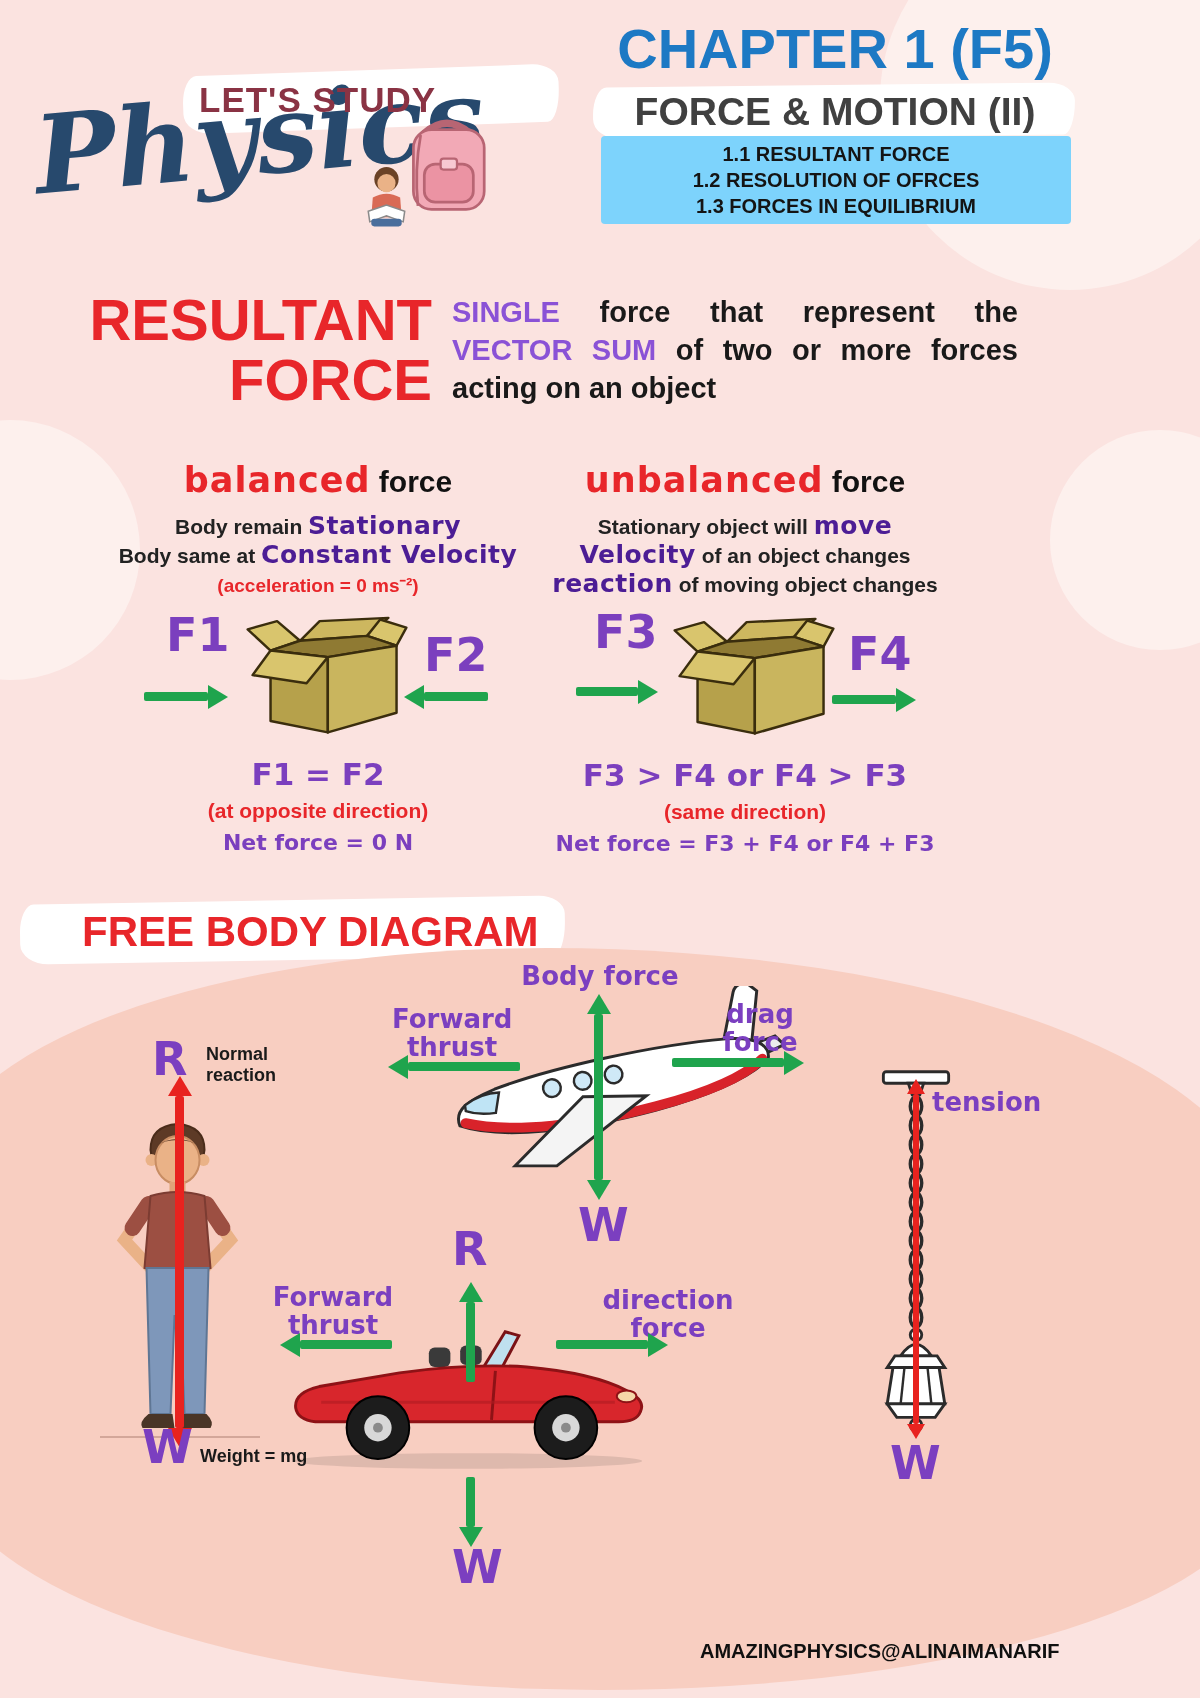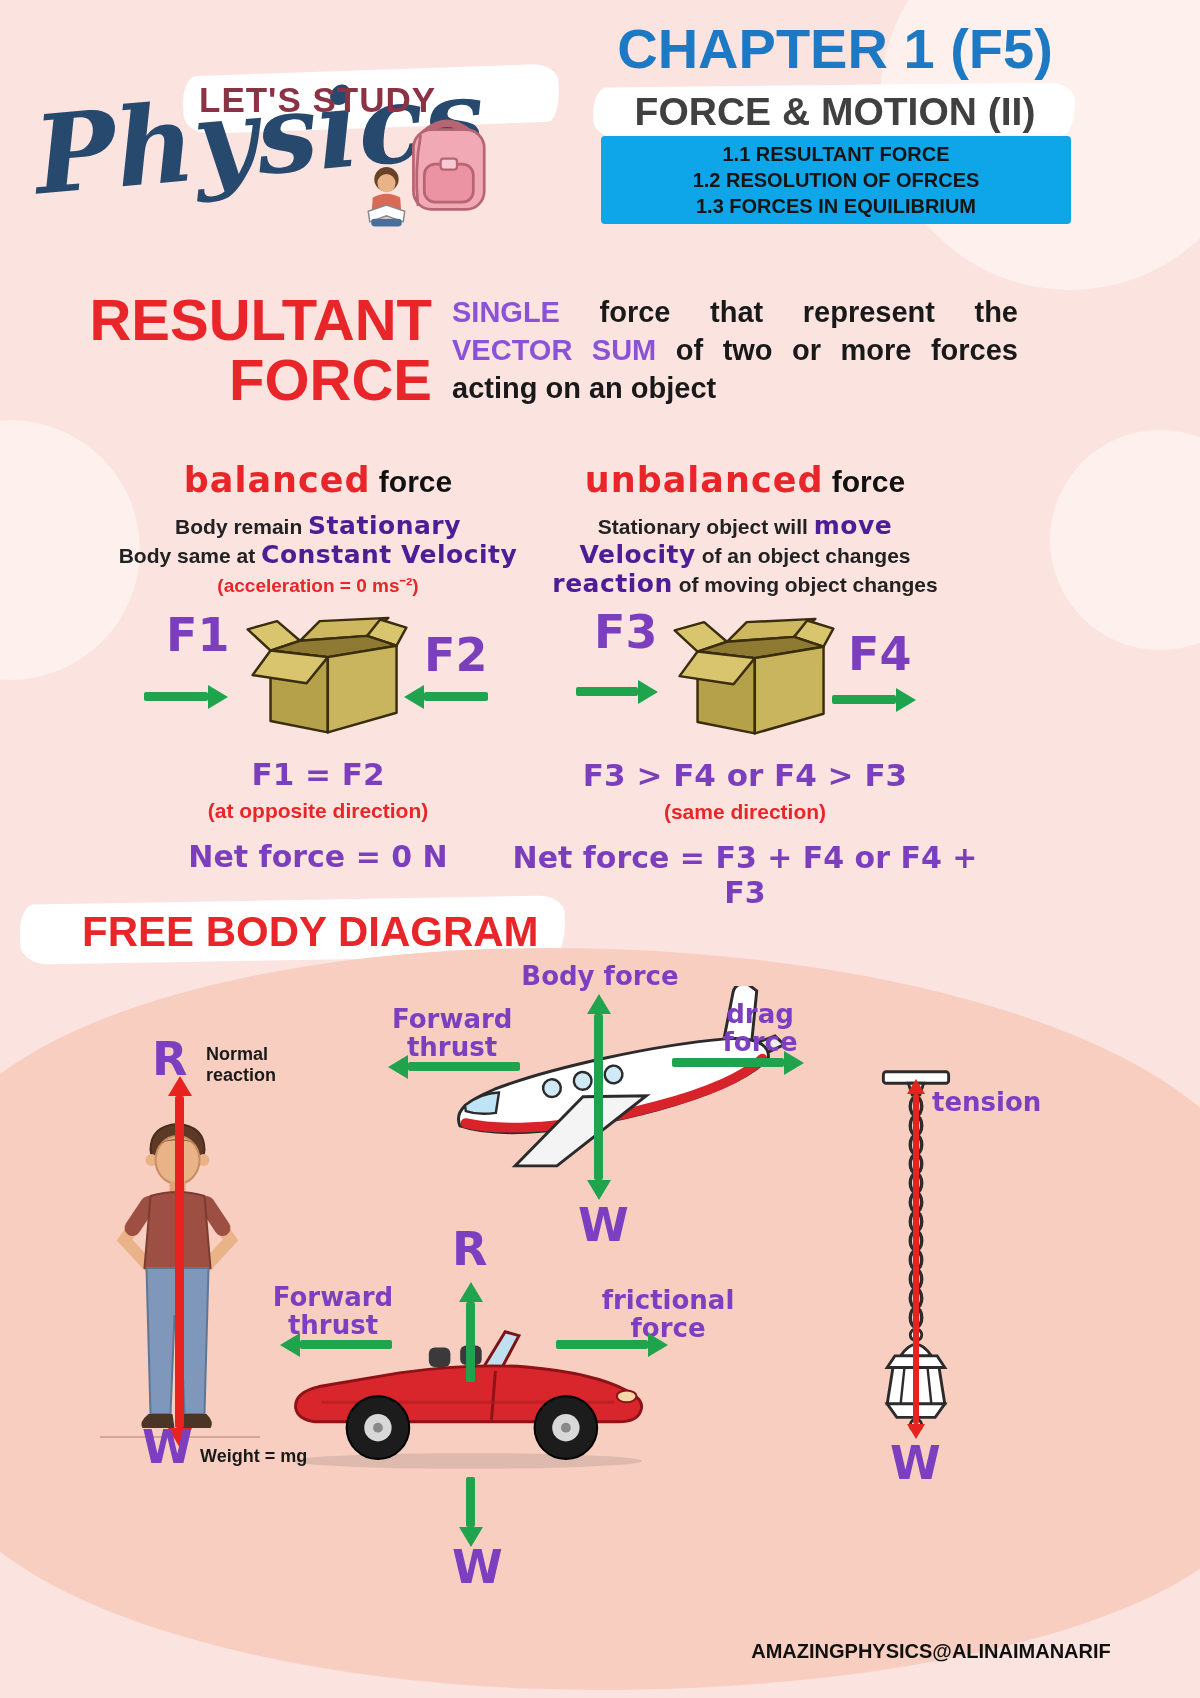--- a/index.html
+++ b/index.html
@@ -35,21 +35,21 @@
     position:absolute; left:575px; top:16px; width:520px; text-align:center;
     font-size:56px; font-weight:800; color:#1d79c4;
   }
   .subtitle-brush { left:593px; top:85px; width:482px; height:52px; transform:rotate(-0.6deg); }
   .chapter-subtitle {
     position:absolute; left:575px; top:90px; width:520px; text-align:center;
     font-size:39px; font-weight:800; color:#404040;
   }
   .topics-box {
     position:absolute; left:601px; top:136px; width:470px; padding:5px 0;
-    background:#0ea5e9; text-align:center; border-radius:4px;
+    background:#7dd3fc; text-align:center; border-radius:4px;
   }
   .topic { font-size:20px; font-weight:800; color:#141414; line-height:26px; }
 
   
   .resultant-title {
     position:absolute; left:60px; top:290px; width:372px; text-align:right;
     font-size:58px; line-height:60px; font-weight:900; color:#e8262a;
   }
   .resultant-def {
     position:absolute; left:452px; top:293px; width:566px; margin:0;
@@ -70,21 +70,21 @@
     font-size:25px; letter-spacing:.5px;
   }
   .accel-note { color:#e8262a; font-size:19px; font-weight:700; margin-top:2px; }
   .diagram { position:relative; height:150px; margin-top:6px; }
   .f-label {
     position:absolute; font-size:46px; color:#7b3fbe; line-height:1;
     font-family:"DejaVu Sans", sans-serif; font-weight:bold;
   }
   .equation { font-size:31px; color:#7b3fbe; font-weight:bold; font-family:"DejaVu Sans", sans-serif; margin-top:2px; }
   .dir-note { color:#e8262a; font-size:21px; font-weight:700; margin-top:7px; }
-  .net-force { color:#7b3fbe; font-size:30px; font-weight:bold; font-family:"DejaVu Sans", sans-serif; margin-top:16px; }
+  .net-force { color:#7b3fbe; font-size:22px; font-weight:bold; font-family:"DejaVu Sans", sans-serif; margin-top:7px; }
   .box-svg { position:absolute; }
 
   
   .arrow { position:absolute; background:currentColor; border-radius:2px; }
   .arrow.h { height:9px; }
   .arrow.v { width:9px; }
   .arrow.h.head-left::before {
     content:""; position:absolute; right:100%; top:50%; transform:translateY(-50%);
     border-top:12px solid transparent; border-bottom:12px solid transparent; border-right:20px solid;
   }
@@ -113,21 +113,21 @@
     position:absolute; color:#7b3fc0; font-family:"DejaVu Sans", sans-serif; font-weight:bold;
     font-size:26px; line-height:1.08; text-align:center;
   }
   .fb-symbol {
     position:absolute; color:#7b3fc0; font-family:"DejaVu Sans", sans-serif; font-weight:bold;
     font-size:46px; line-height:1;
   }
   .fb-small { position:absolute; color:#1a1a1a; font-weight:bold; font-size:18px; line-height:1.15; }
   .ground-line { position:absolute; height:2px; background:#d3a79a; }
   .credit {
-    position:absolute; left:700px; top:1640px; width:462px; text-align:center;
+    position:absolute; left:700px; top:1640px; width:462px; text-align:left;
     font-size:20px; font-weight:800; color:#101010;
   }
   svg { position:absolute; }
 </style>
 </head>
 <body>
 
 <div class="page">
 
   <div class="blob" style="left:880px;top:-90px;width:380px;height:380px"></div>
@@ -297,21 +297,21 @@
     <circle cx="290" cy="124" r="5" fill="#8a8a8a"></circle>
   </svg>
   <div class="fb-symbol" style="left:452px;top:1226px">R</div>
   <div class="arrow v head-up green" style="left:466px;top:1302px;height:80px"></div>
   <div class="fb-label" style="left:268px;top:1283px;width:130px">
     <div>Forward</div>
     <div>thrust</div>
   </div>
   <div class="arrow h head-left green" style="left:300px;top:1340px;width:92px"></div>
   <div class="fb-label" style="left:598px;top:1286px;width:140px">
-    <div>frictional</div>
+    <div>direction</div>
     <div>force</div>
   </div>
   <div class="arrow h head-right green" style="left:556px;top:1340px;width:92px"></div>
   <div class="arrow v head-down green" style="left:466px;top:1477px;height:50px"></div>
   <div class="fb-symbol" style="left:452px;top:1544px">W</div>
 
   <svg viewBox="0 0 100 400" style="left:868px;top:1060px;width:96px;height:396px">
     <rect x="16" y="6" width="68" height="12" rx="3" fill="#ffffff" stroke="#2b2b2b" stroke-width="3"></rect>
     <polygon points="42,18 58,18 54,30 46,30" fill="#ffffff" stroke="#2b2b2b" stroke-width="3"></polygon>
     <g fill="none" stroke="#2b2b2b" stroke-width="3.5">

